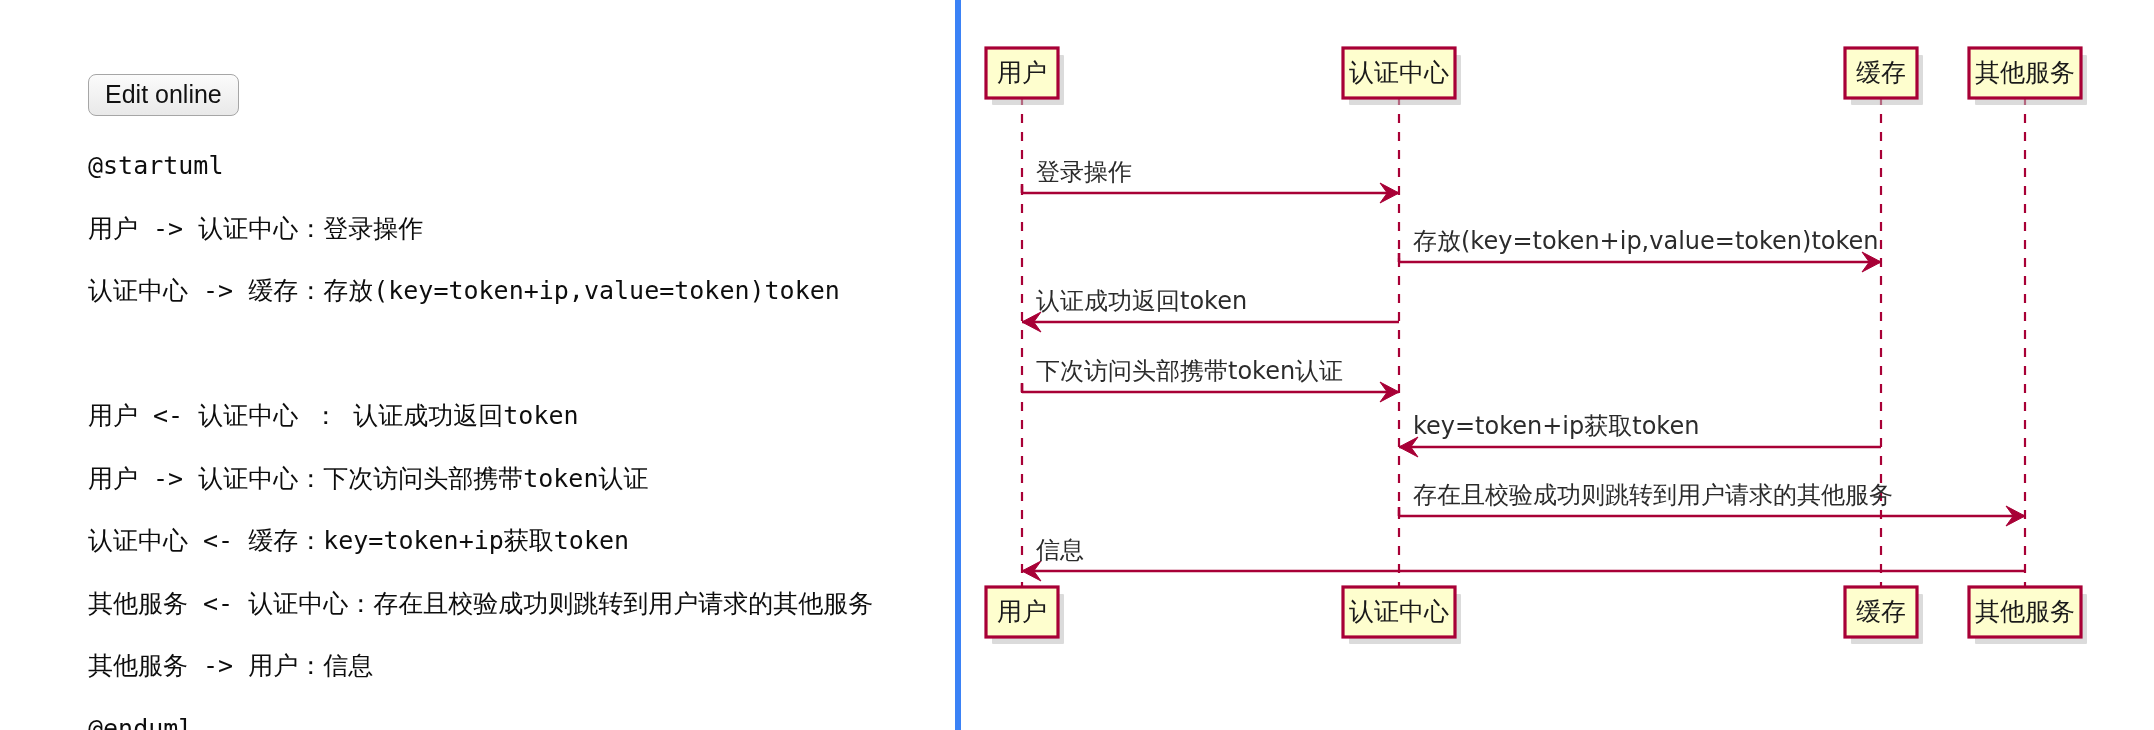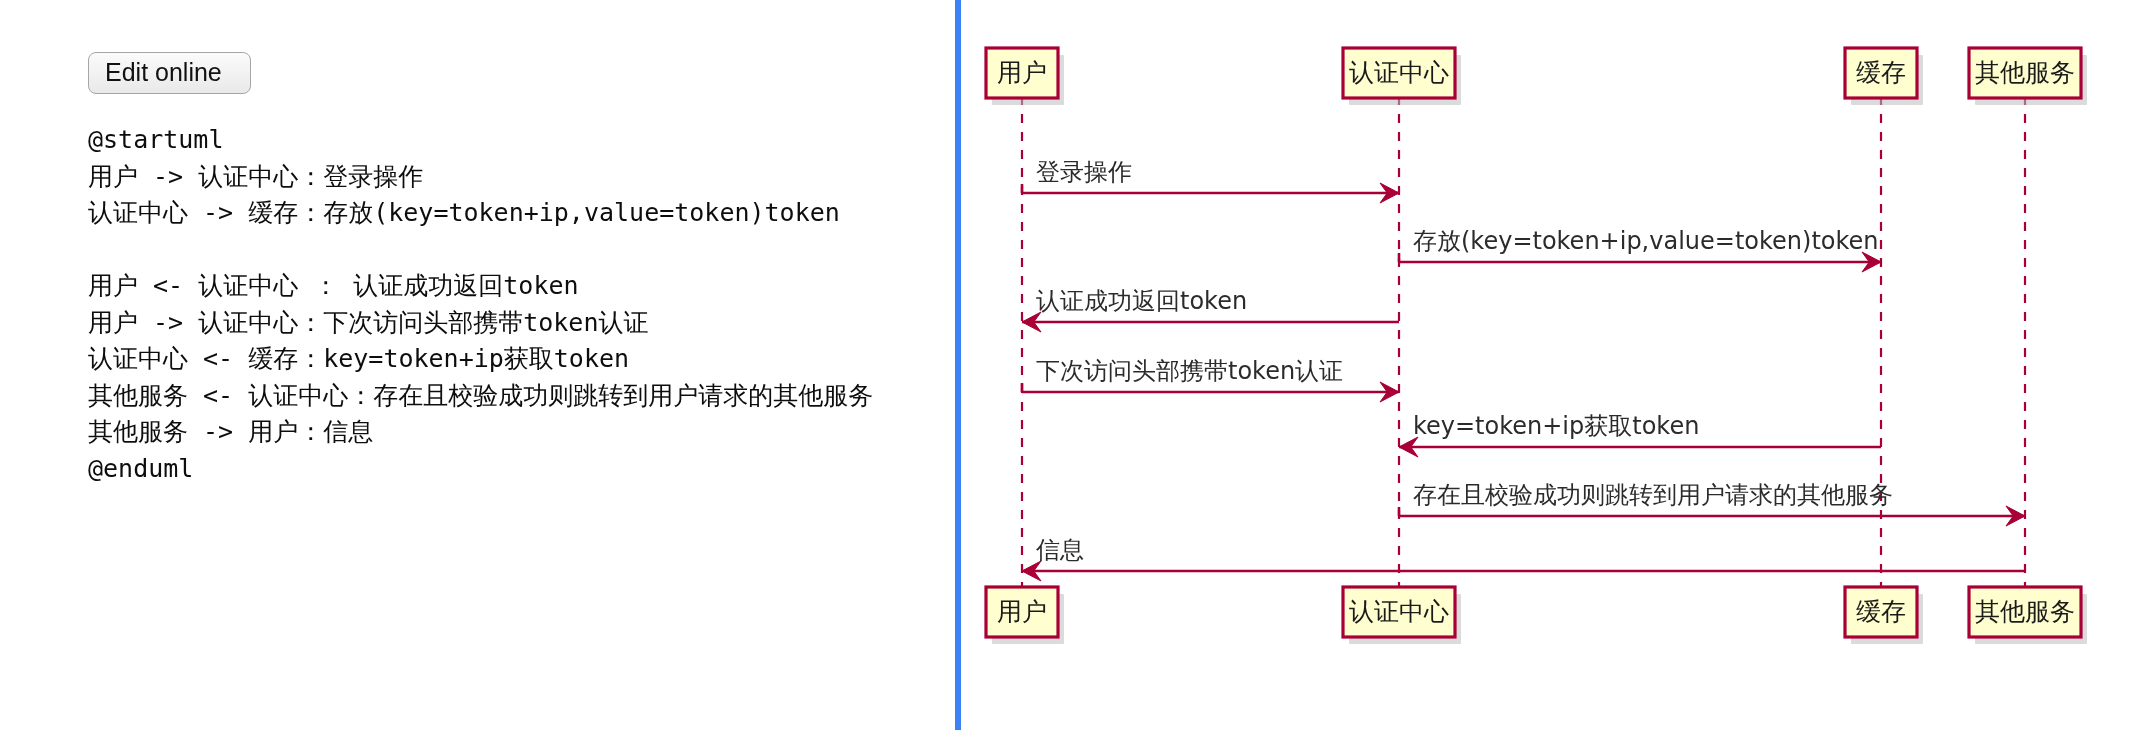--- a/index.html
+++ b/index.html
@@ -28,22 +28,22 @@
     left: 0;
     top: 0;
     width: 955px;
     height: 730px;
     background: #ffffff;
   }
 
   .edit-online-btn {
     position: absolute;
     left: 88px;
-    top: 52px;
-    padding: 7px 28px 8px 16px;
+    top: 74px;
+    padding: 7px 16px 8px 16px;
     font-family: "Liberation Sans", sans-serif;
     font-size: 25px;
     line-height: 1.0;
     color: #111111;
     background: linear-gradient(180deg, #fbfbfb 0%, #f2f2f2 50%, #e9e9e9 100%);
     border: 1px solid #a6a6a6;
     border-radius: 8px;
     box-sizing: border-box;
     cursor: pointer;
     white-space: nowrap;
@@ -57,20 +57,21 @@
     font-family: "DejaVu Sans Mono", "Liberation Mono", monospace;
     font-size: 25px;
     line-height: 36.5px;
     color: #0d0d0d;
     white-space: pre;
     letter-spacing: 0px;
   }
   .code-line {
     height: 36.5px;
     white-space: pre;
+    margin-top: 26px;
   }
   .code-line.blank { color: transparent; }
 
   
   .diagram-pane {
     position: absolute;
     left: 955px;
     top: 0;
     width: 1199px;
     height: 730px;

